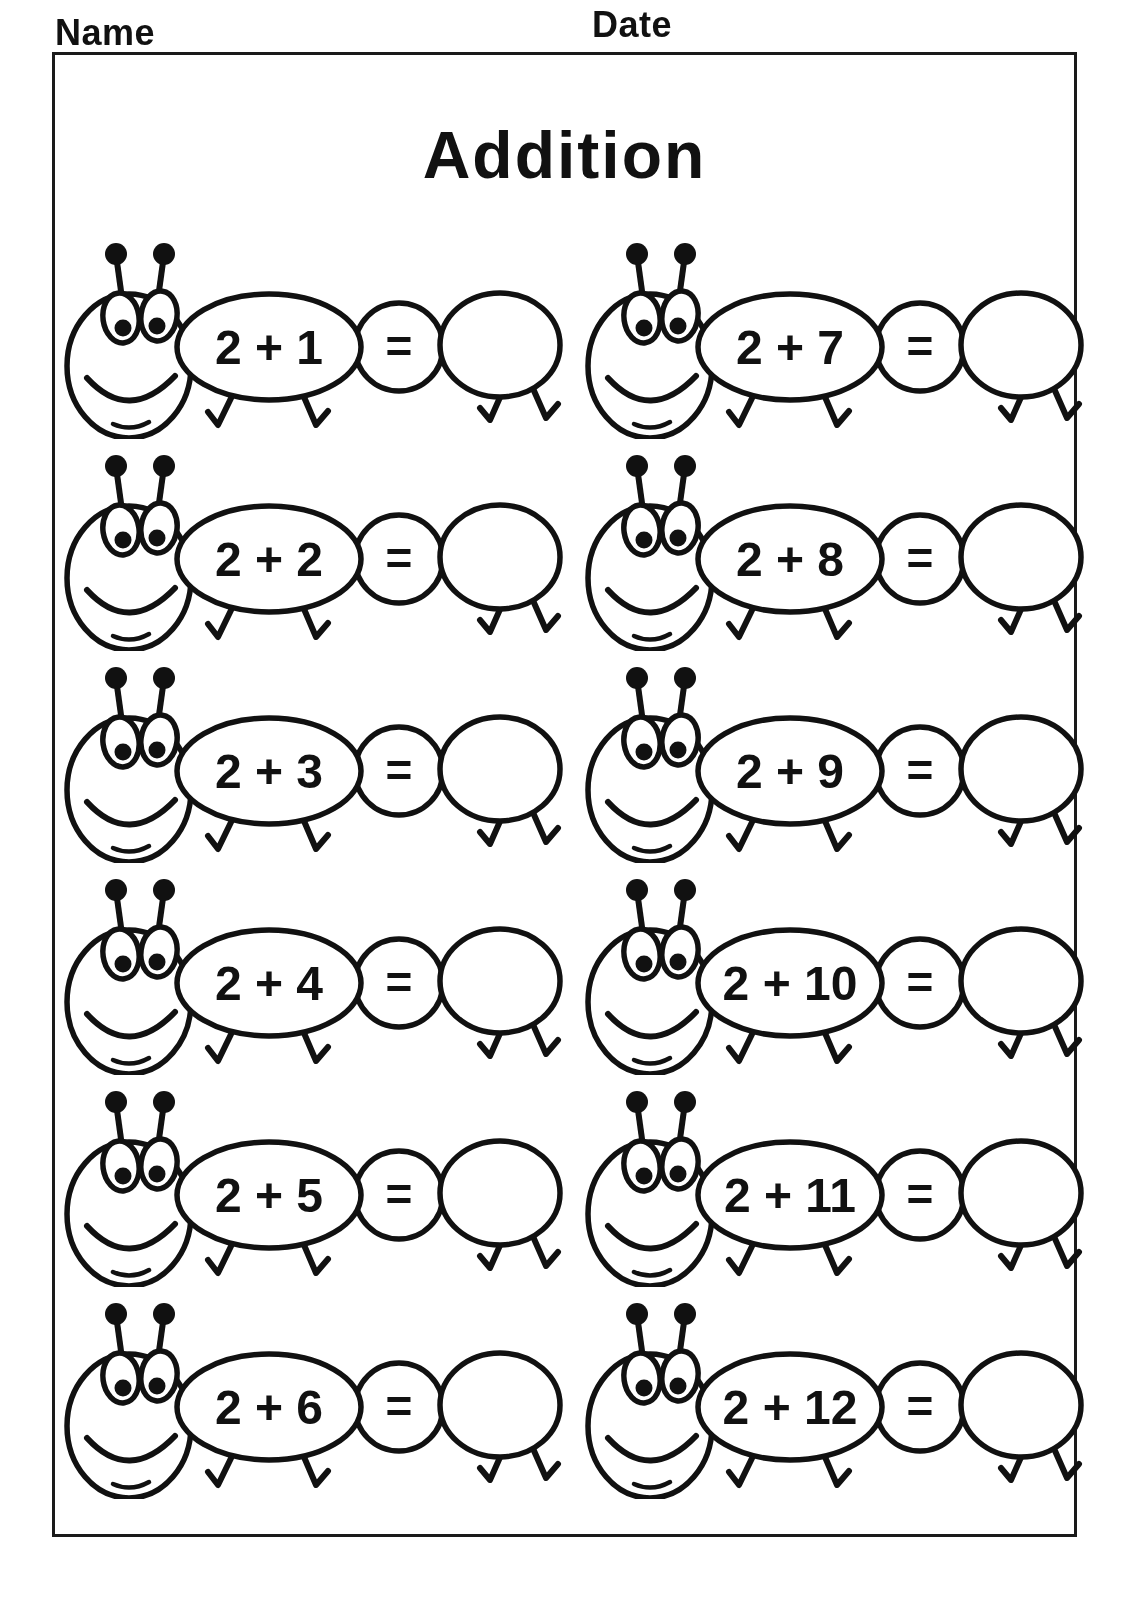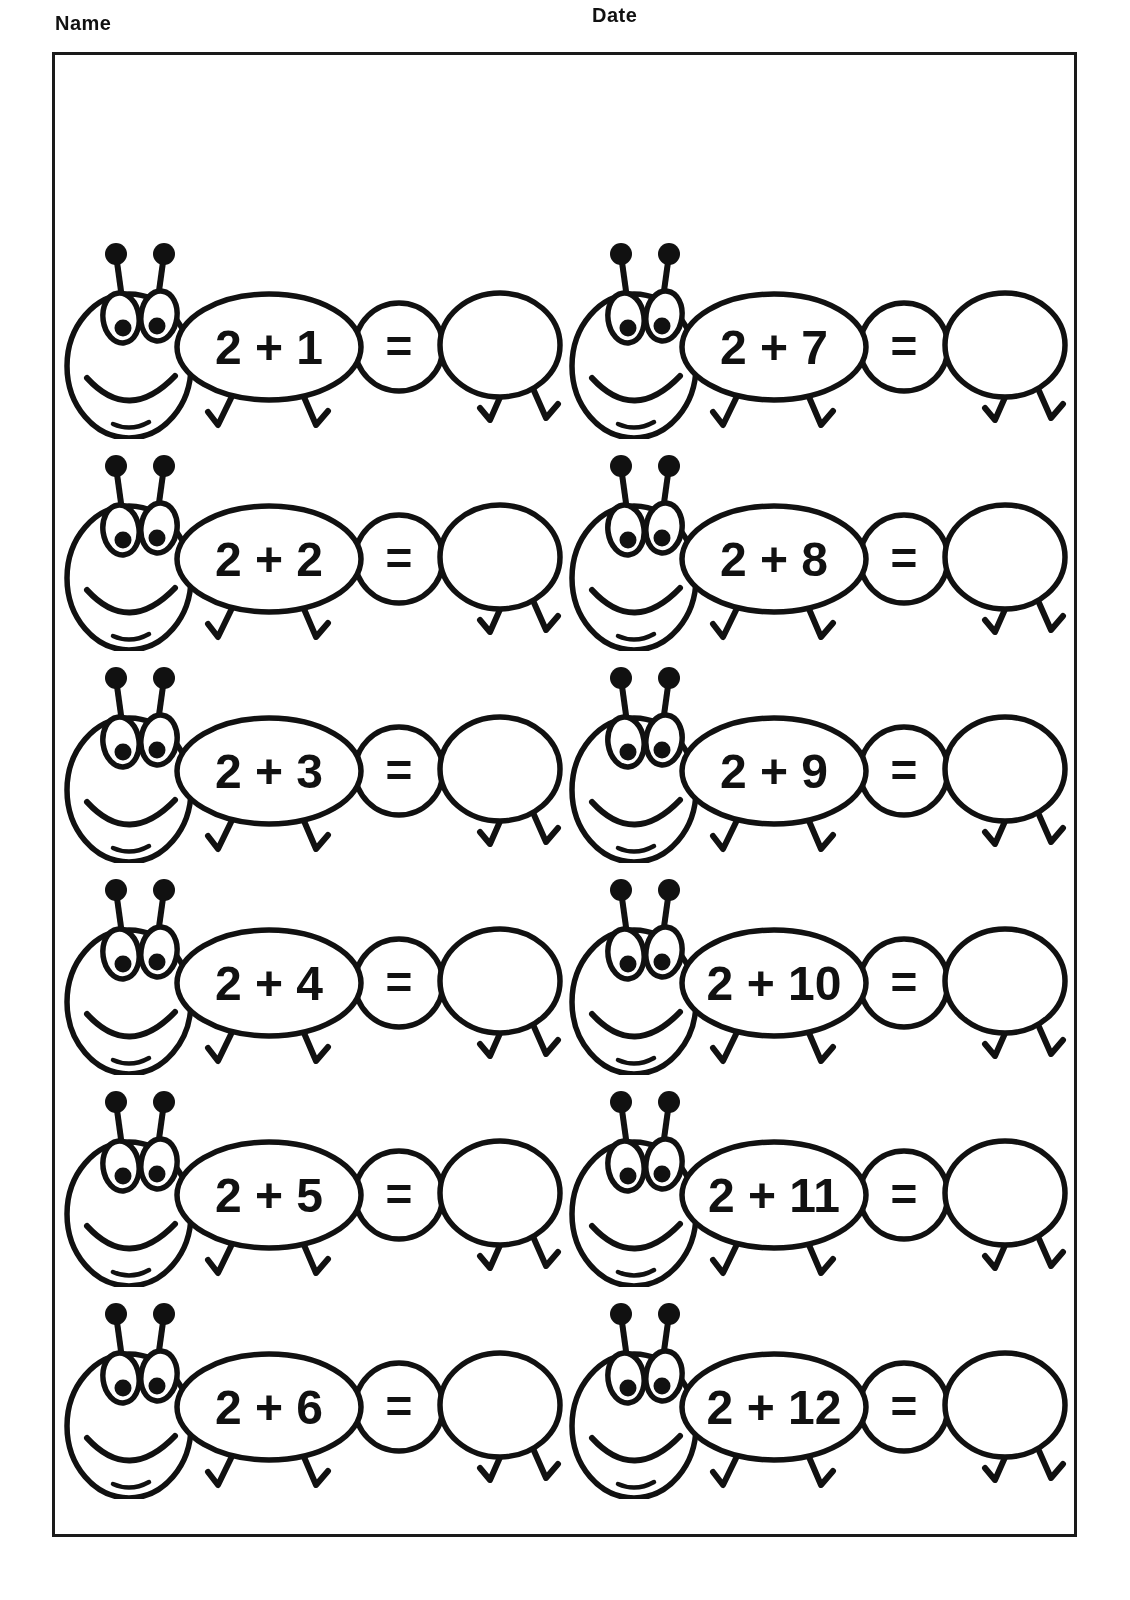--- a/index.html
+++ b/index.html
@@ -5,21 +5,21 @@
   html,body{margin:0;padding:0;background:#fff;}
   body{
     position:relative;
     width:1130px;height:1600px;
     font-family:"Liberation Sans",sans-serif;
     color:#111;
   }
   .corner-label{
     position:absolute;
     font-weight:bold;
-    font-size:20px;
+    font-size:36px;
     letter-spacing:.5px;
   }
   #name-label{left:55px;top:12px;}
   #date-label{left:592px;top:4px;}
   .sheet{
     position:absolute;
     left:52px;top:52px;
     width:1025px;height:1485px;
     border:3px solid #1a1a1a;
     box-sizing:border-box;
@@ -31,21 +31,21 @@
     text-align:center;
     font-size:66px;
     font-weight:bold;
     letter-spacing:2px;
   }
   .grid{
     position:absolute;
     left:8px;top:173px;
     display:grid;
     grid-template-columns:502px 502px;
-    column-gap:3px;
+    column-gap:19px;
     grid-auto-rows:212px;
   }
   .cell{width:502px;height:212px;}
   svg.ant{display:block;width:500px;height:211px;}
   .ln{fill:none;stroke:#111;stroke-width:6;stroke-linecap:round;stroke-linejoin:round;}
   .thin{stroke-width:4.5;}
   .shape{fill:#fff;stroke:#111;stroke-width:5.5;}
   .dot{fill:#111;stroke:none;}
   text.prob{font-family:"Liberation Sans",sans-serif;font-size:48px;font-weight:800;text-anchor:middle;fill:#111;}
   text.eq{font-family:"Liberation Sans",sans-serif;font-size:46px;font-weight:800;text-anchor:middle;fill:#111;}
@@ -80,20 +80,21 @@
       <ellipse class="shape" cx="206" cy="119" rx="92" ry="53"></ellipse>
       <ellipse class="shape" cx="437" cy="117" rx="60" ry="52"></ellipse>
     </g>
   </defs>
 </svg>
 
 <div class="corner-label" id="name-label">Name</div>
 <div class="corner-label" id="date-label">Date</div>
 
 <div class="sheet">
+  <div class="title">Addition</div>
 
   <div class="grid">
 
     <div class="cell">
       <svg class="ant" viewBox="0 0 500 211">
         <use href="#ant-shape"></use>
         <text class="prob" x="206" y="136">2 + 1</text>
         <text class="eq" x="336" y="134">=</text>
       </svg>
     </div>

